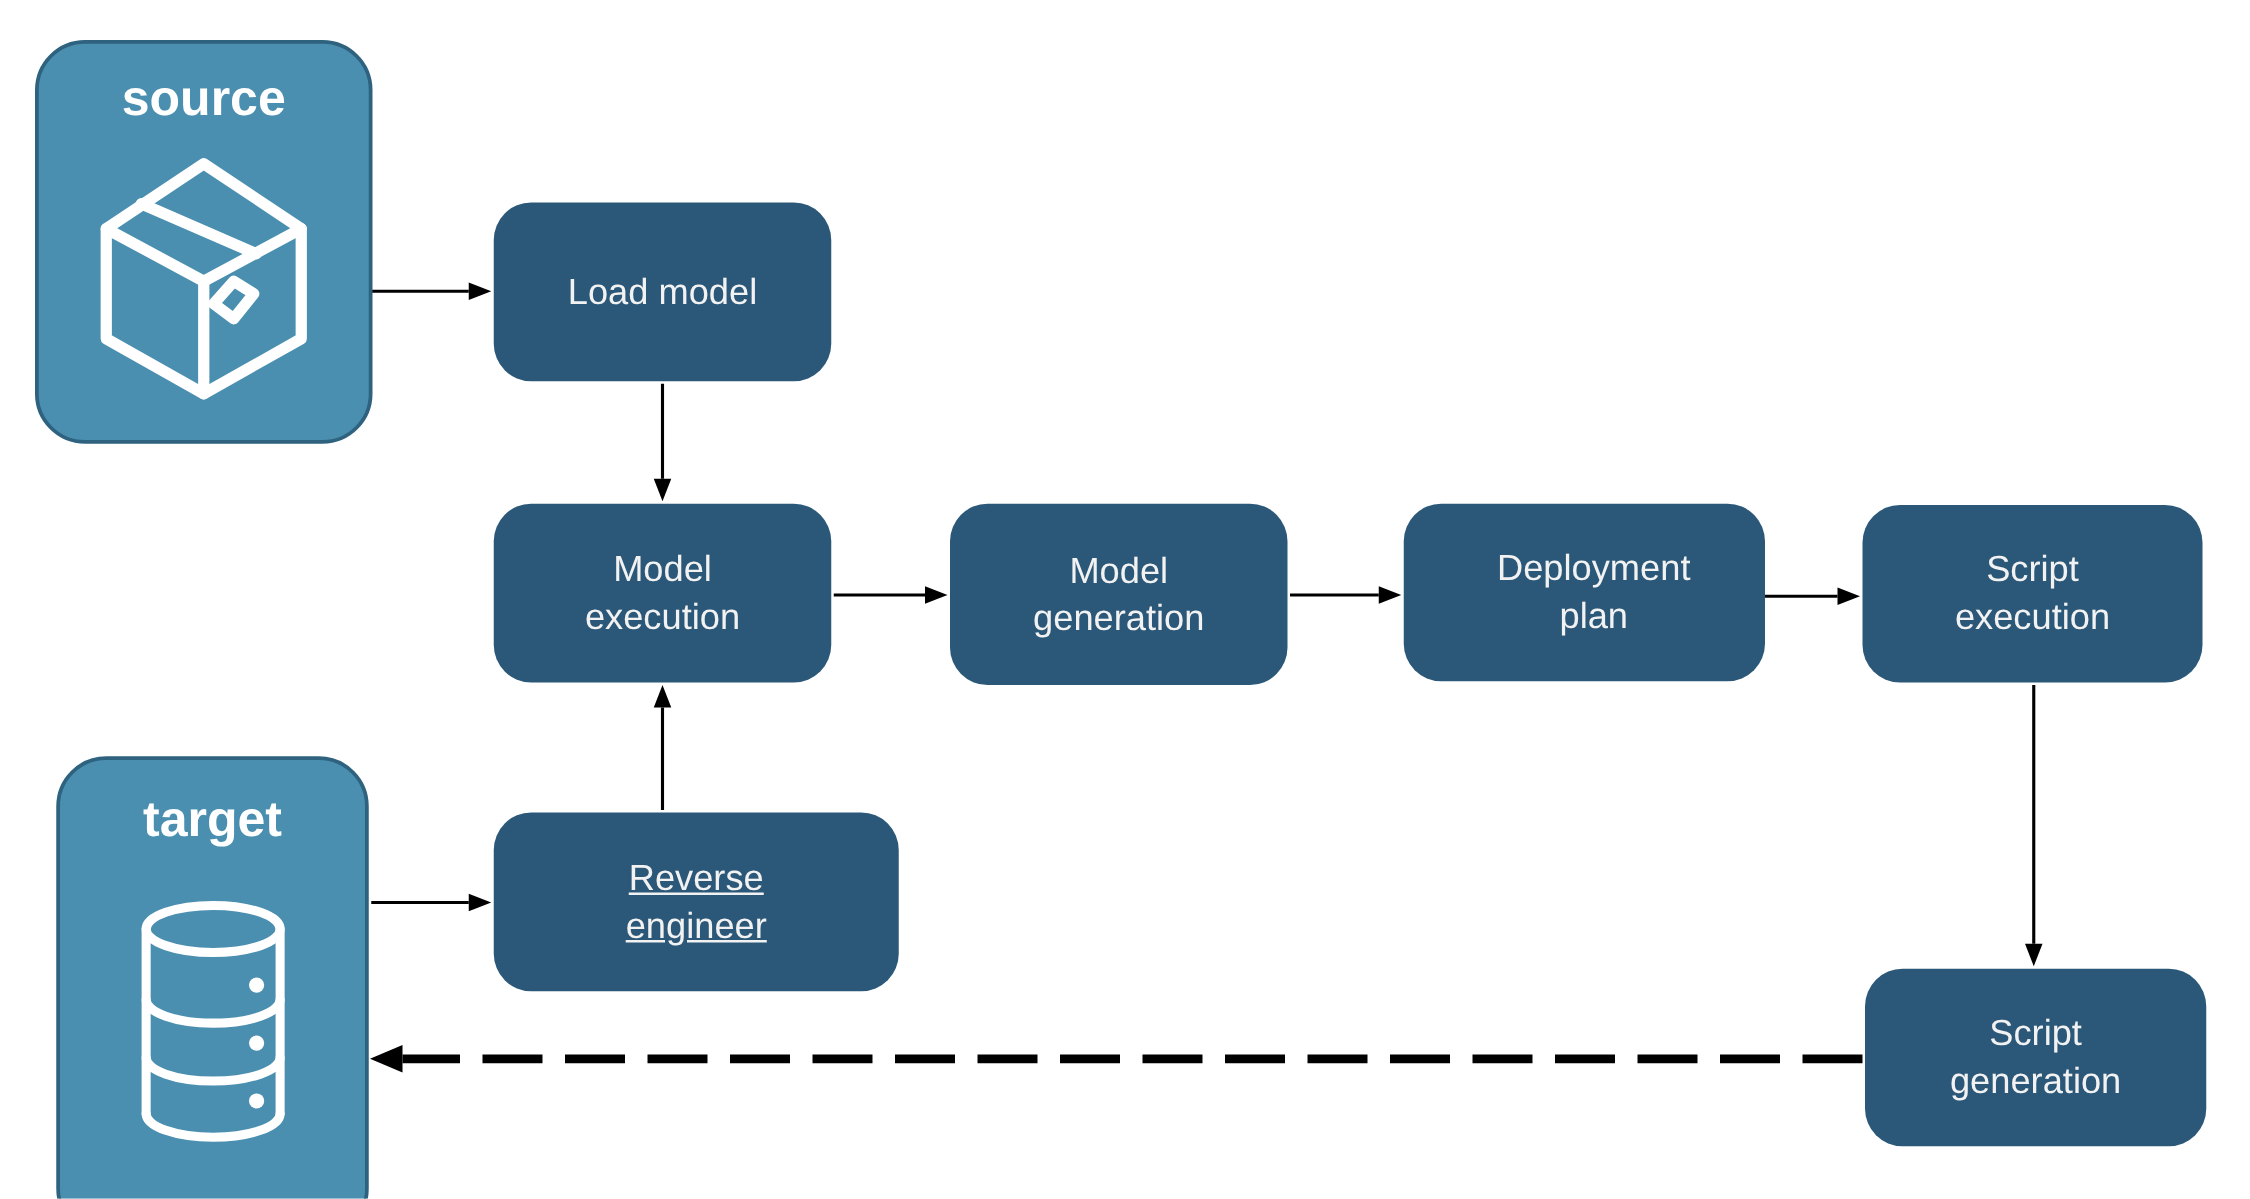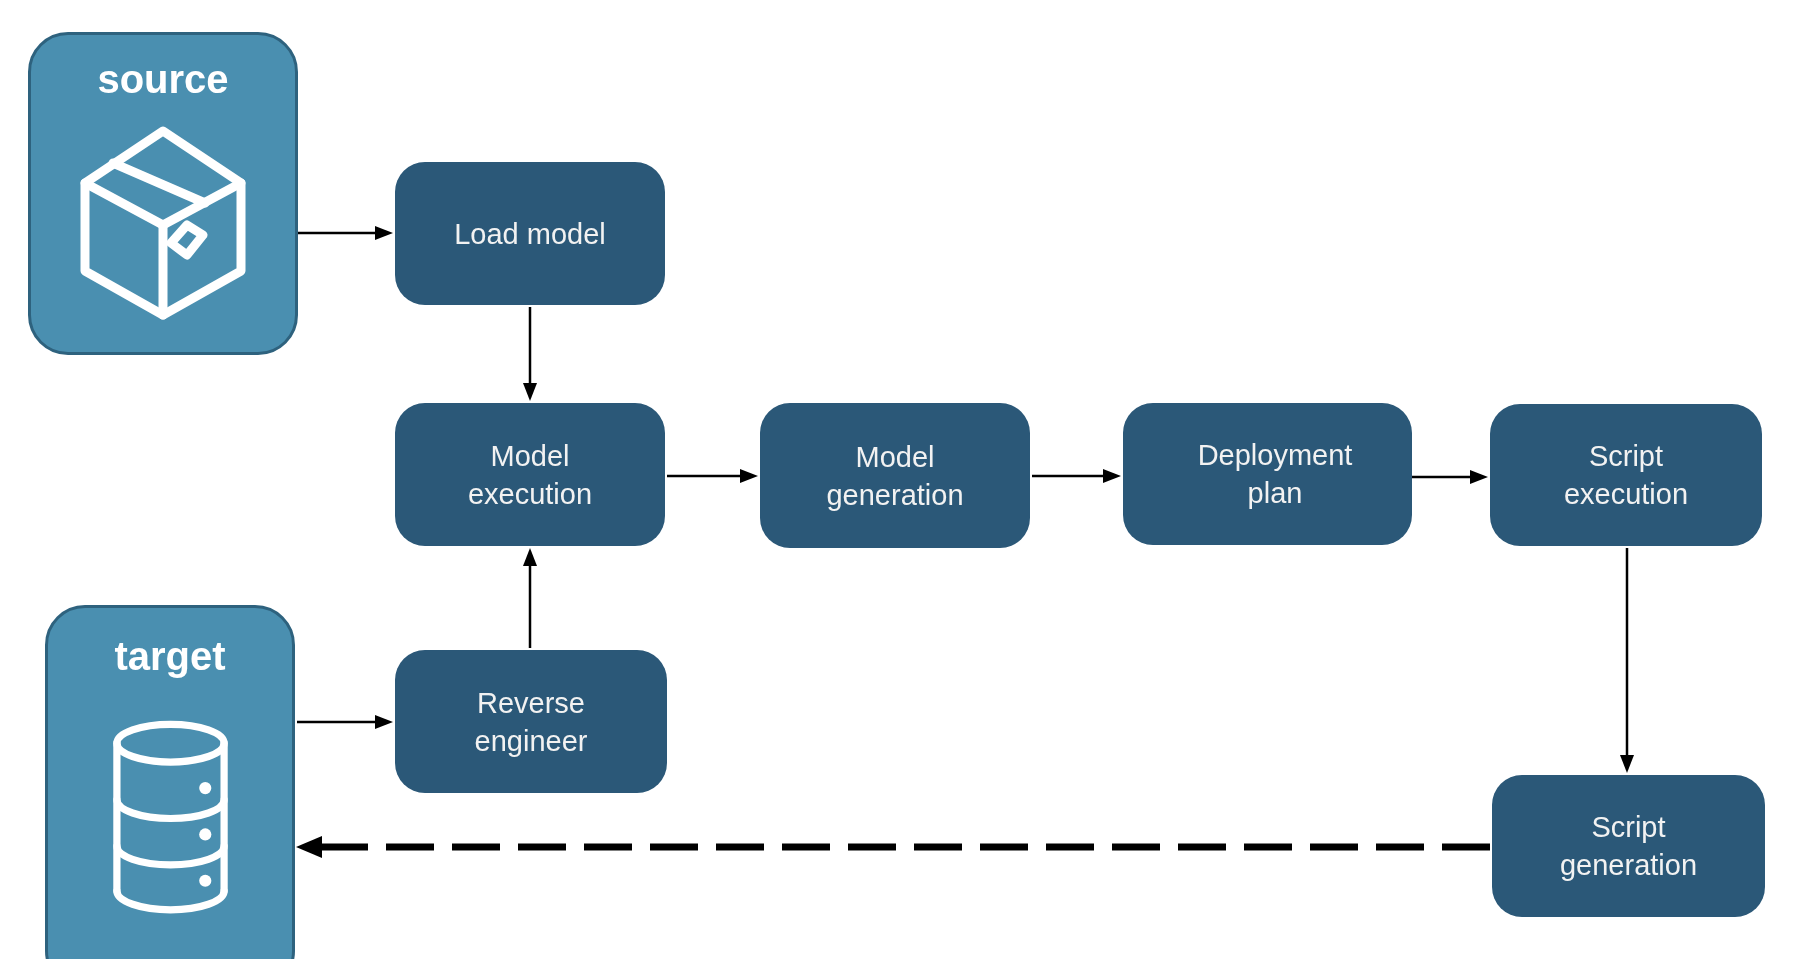--- a/index.html
+++ b/index.html
@@ -57,21 +57,21 @@
   .icon .dot { fill: #ffffff; stroke: none; }
 
   
   #node-source            { left: 28px;   top: 32px;  width: 270px; height: 323px; }
   #node-target            { left: 45px;   top: 605px; width: 250px; height: 386px; gap: 20px; }
   #node-load-model        { left: 395px;  top: 162px; width: 270px; height: 143px; }
   #node-model-comparison  { left: 395px;  top: 403px; width: 270px; height: 143px; }
   #node-model-differences { left: 760px;  top: 403px; width: 270px; height: 145px; }
   #node-deployment-plan   { left: 1123px; top: 403px; width: 274px; height: 142px; padding-left: 15px; }
   #node-script-generation { left: 1490px; top: 404px; width: 272px; height: 142px; }
-  #node-reverse-engineer  { left: 395px;  top: 650px; width: 272px; height: 143px; }
+  #node-reverse-engineer  { left: 395px;  top: 650px; width: 324px; height: 143px; text-decoration: underline; }
   #node-script-execution  { left: 1492px; top: 775px; width: 273px; height: 142px; }
 </style>
 </head>
 <body>
 
 <div class="canvas">
 
   <svg class="wires" width="1800" height="959" viewBox="0 0 1800 959">
     <g>
       <line class="wire" x1="281" y1="233" x2="375" y2="233"></line>

